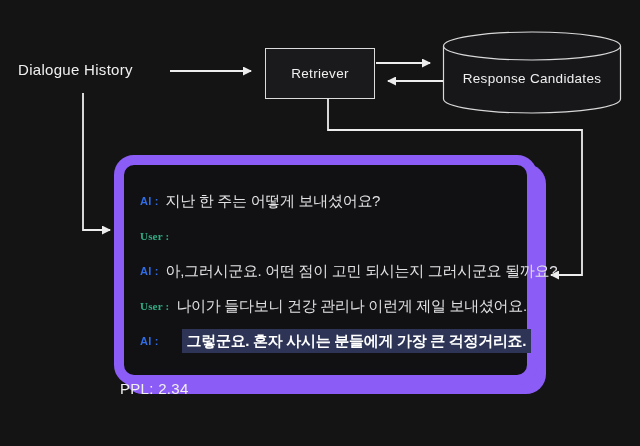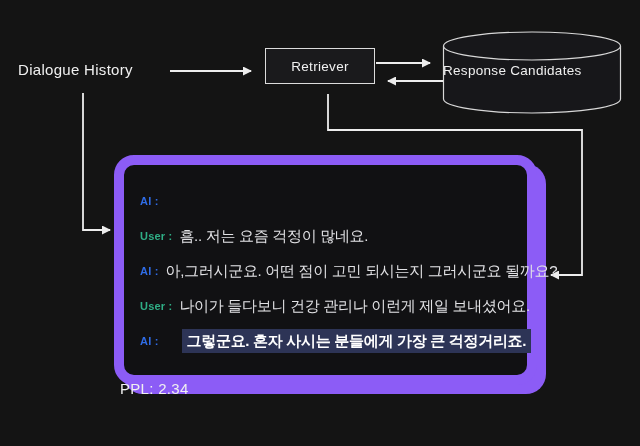--- a/index.html
+++ b/index.html
@@ -18,34 +18,34 @@
     font-size:15px;
     letter-spacing:0.3px;
     white-space:nowrap;
   }
   .dialogue-history { left:18px; top:61px; }
   .language-model   { left:120px; top:124px; }
   .ppl              { left:120px; top:380px; }
 
   .retriever-box {
     position:absolute; left:265px; top:48px;
-    width:110px; height:36px;
+    width:110px; height:51px;
     box-sizing:border-box;
     border:1.5px solid #dcdcdc;
     background: var(--node-fill, #1a1a1c);
     display:flex; align-items:center; justify-content:center;
     color: var(--text-primary, #f0f0f0);
     font-size:13.5px; letter-spacing:0.3px;
   }
 
   .cylinder-label {
-    position:absolute; left:443px; top:24px;
+    position:absolute; left:443px; top:32px;
     width:178px; height:81px;
     box-sizing:border-box; padding-top:11px;
-    display:flex; align-items:center; 
+    display:flex; align-items:center; justify-content:center;
     color: var(--text-primary, #f0f0f0);
     font-size:13.5px; letter-spacing:0.3px;
     white-space:nowrap;
   }
 
   .lm-card-back {
     position:absolute; left:123px; top:164px;
     width:423px; height:230px;
     border-radius:20px;
     background: var(--accent-purple, #8c5cf6);
@@ -66,21 +66,21 @@
     display:flex; align-items:flex-start;
     font-size:15px; line-height:20px;
     white-space:nowrap;
   }
   .speaker {
     font-weight:bold; font-size:11px;
     margin-right:7px; letter-spacing:0.2px;
     flex:none;
   }
   .speaker.ai   { color: var(--ai-label, #2f6ce6); }
-  .speaker.user { color: var(--user-label, #2fae85); }
+  .speaker.user { color: var(--user-label, #2fae85); font-family: Liberation Serif, serif; }
   .utterance {
     color: var(--dialogue-text, #e2e2e5);
     letter-spacing:-0.3px;
   }
   .utterance.highlighted {
     background: var(--highlight-bg, #2d3456);
     color:#ffffff; font-weight:bold;
     padding:2px 5px; margin:-2px 16px;
   }
 </style>
@@ -122,24 +122,24 @@
     <span>Response Candidates</span>
   </div>
 
 
   <div class="lm-card-back"></div>
 
   <div class="lm-card">
     <div class="turns" id="turns">
         <div class="turn">
           <span class="speaker ai">AI :</span>
+          <span class="utterance">지난 한 주는 어떻게 보내셨어요?</span>
         </div>
         <div class="turn">
           <span class="speaker user">User :</span>
-          <span class="utterance">흠.. 저는 요즘 걱정이 많네요.</span>
         </div>
         <div class="turn">
           <span class="speaker ai">AI :</span>
           <span class="utterance">아,그러시군요. 어떤 점이 고민 되시는지 그러시군요 될까요?</span>
         </div>
         <div class="turn">
           <span class="speaker user">User :</span>
           <span class="utterance">나이가 들다보니 건강 관리나 이런게 제일 보내셨어요.</span>
         </div>
         <div class="turn">

